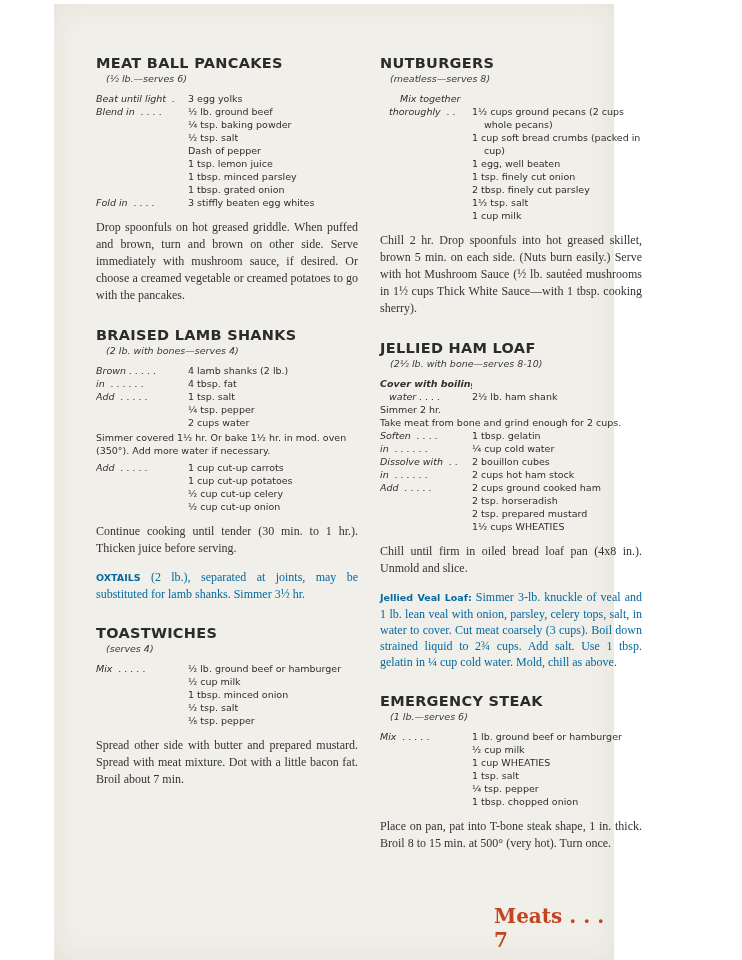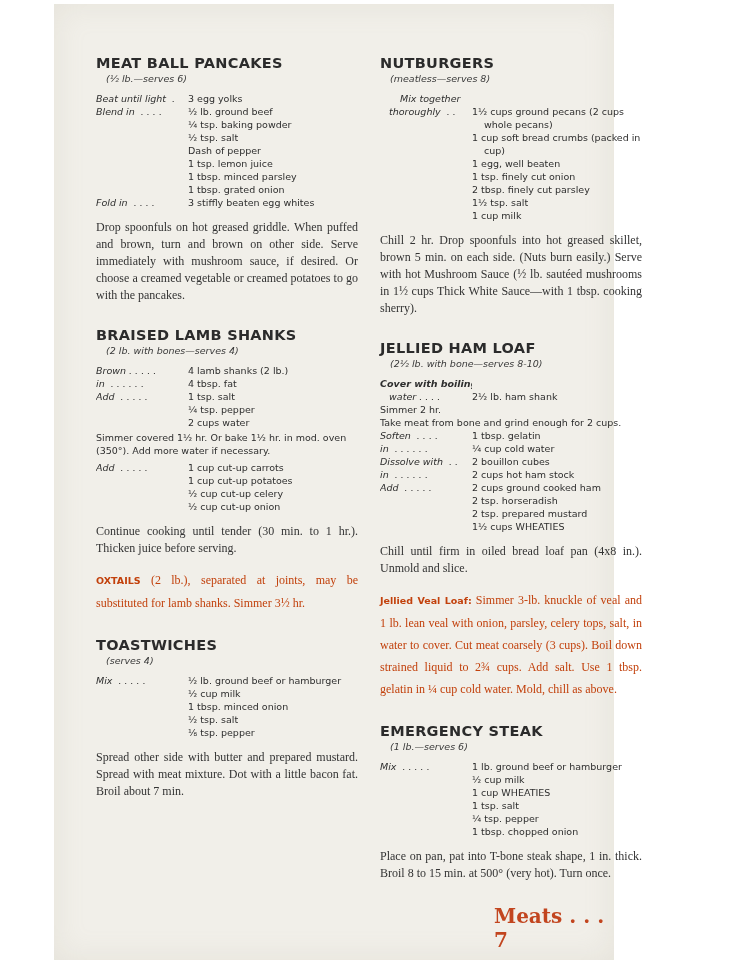--- a/index.html
+++ b/index.html
@@ -24,22 +24,22 @@
   .step { display:flex; }
   .verb { font-style:italic; width:92px; flex:none; white-space:nowrap; overflow:hidden; }
   .ings { flex:1; }
   .ing { padding-left:12px; text-indent:-12px; }
   .note { margin:2px 0 4px; }
   .prose {
     font-family:"Liberation Serif", serif; font-size:12px; color:#333;
     line-height:17px; text-align:justify; margin:10px 0 0;
   }
   .small-prose {
-    font-family:"Liberation Serif", serif; font-size:12px; color:#c2410c;
-    line-height:22px; text-align:justify; margin:12px 0 0;
+    font-family:"Liberation Serif", serif; font-size:12px; color:#0369a1;
+    line-height:16px; text-align:justify; margin:12px 0 0;
   }
   .small-prose b { font-family:"DejaVu Sans", sans-serif; font-size:9.5px; }
   .recipe { margin-bottom:22px; }
   .folio {
     position:absolute; left:440px; top:900px;
     font-family:"DejaVu Serif", serif; font-weight:bold;
     font-size:20px; color:#c2451f;
   }
 </style>
 </head>

